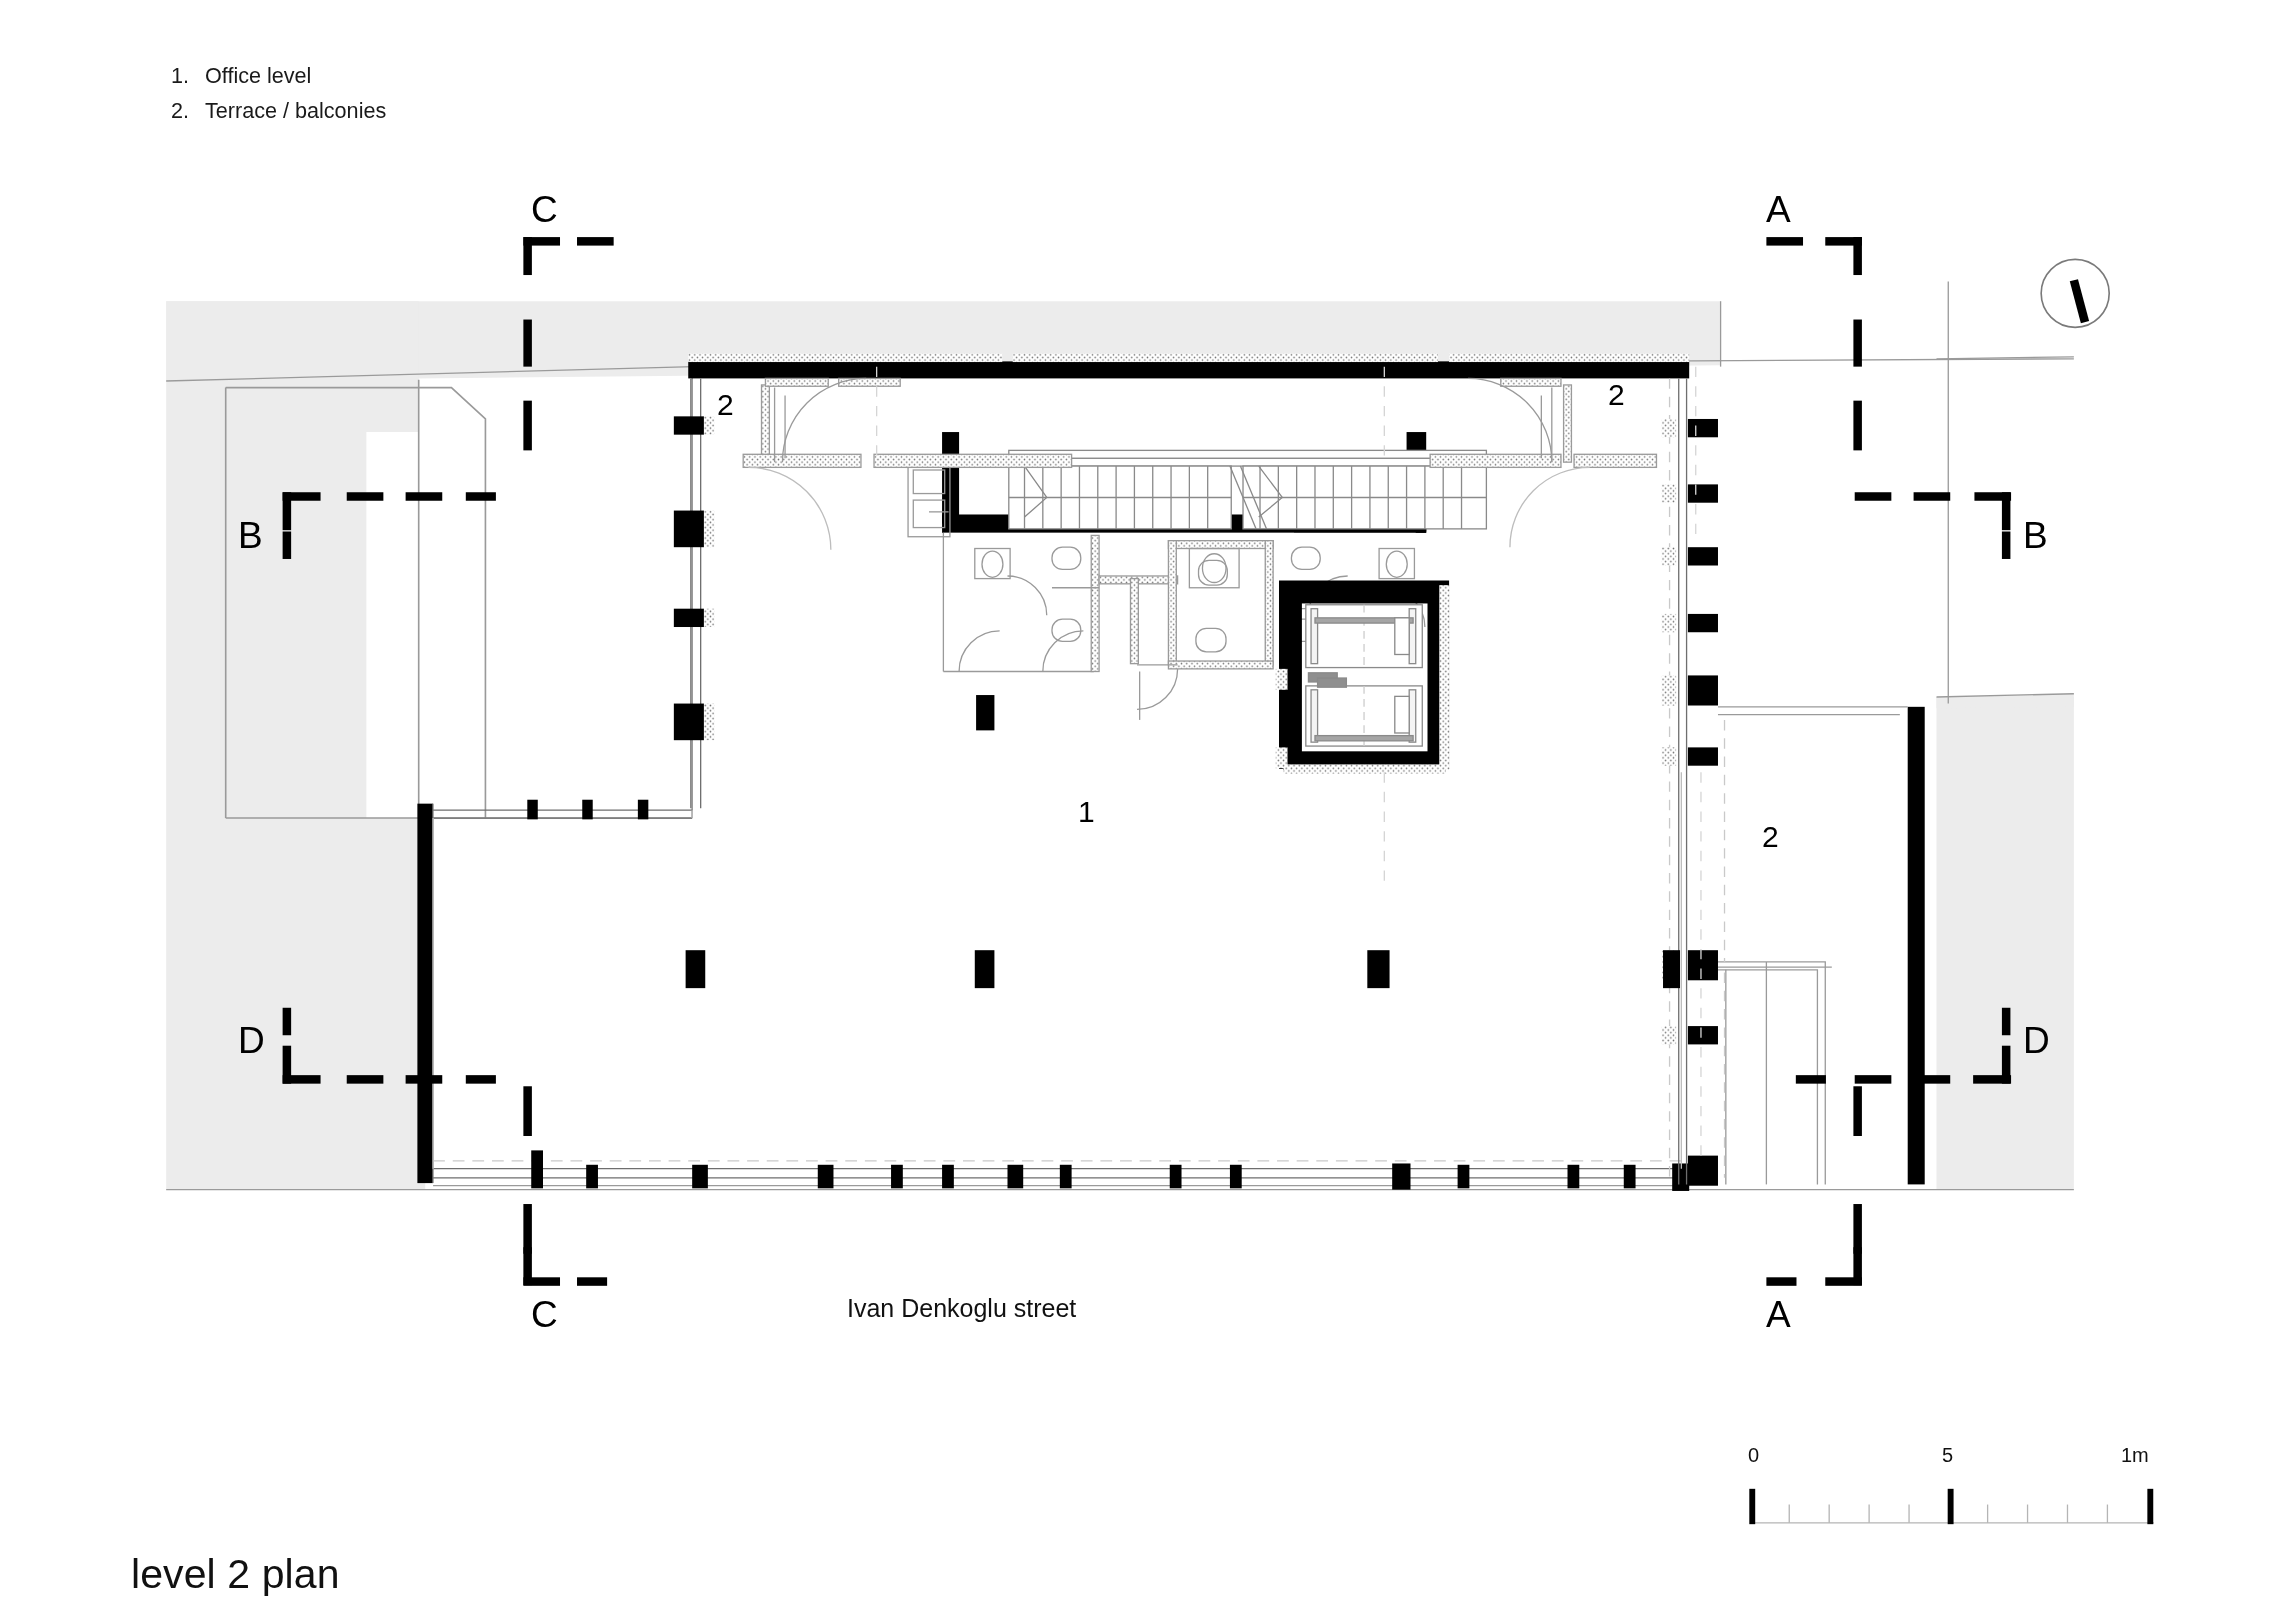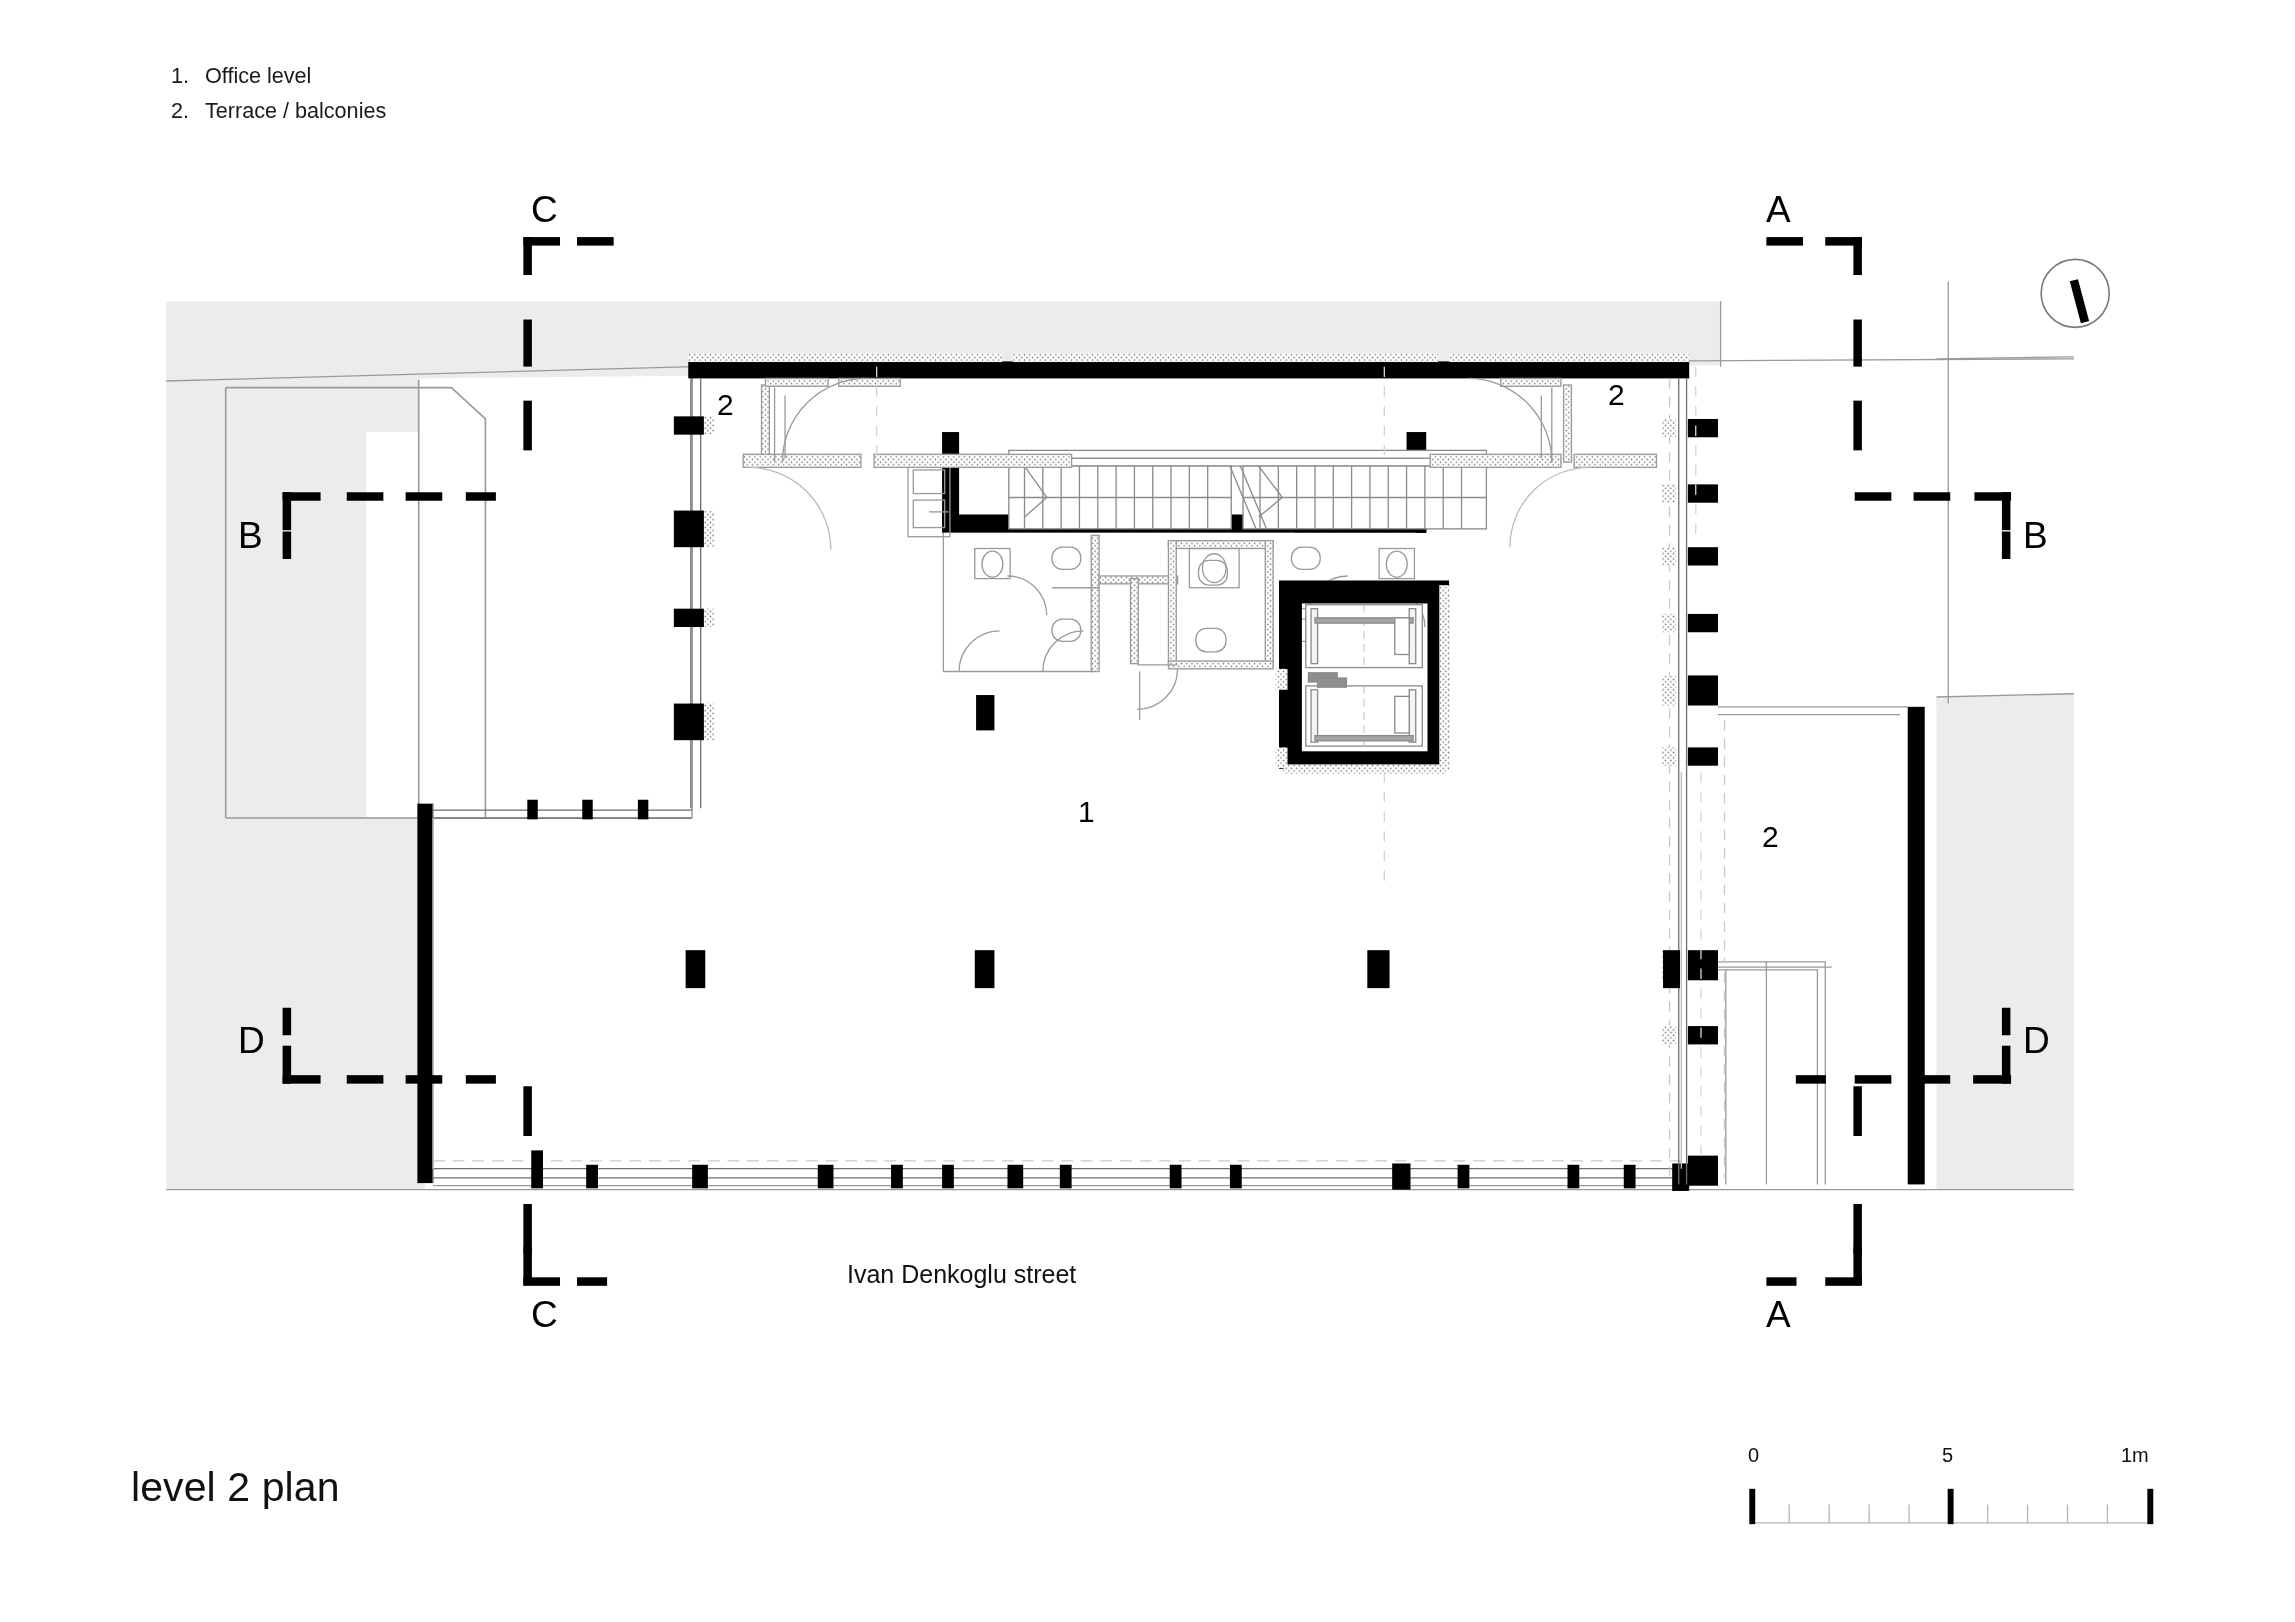--- a/index.html
+++ b/index.html
@@ -16,21 +16,21 @@
   
   #plan{left:0;top:0;width:2295px;height:1623px;}
   #plan svg{display:block;}
 
   
   .sec-letter{font-size:37px;color:#000;line-height:1;}
   .room-num{font-size:30px;color:#000;line-height:1;}
   .street{font-size:25px;color:#111;}
 
   
-  #title{left:131px;top:1464px;font-size:41px;color:#111;letter-spacing:0.1px;}
+  #title{left:131px;top:1551px;font-size:41px;color:#111;letter-spacing:0.1px;}
 
   
   #scalebar{left:1748px;top:1444px;width:419px;height:85px;}
   #scalebar .lbl{position:absolute;font-size:20px;color:#111;top:0;}
 </style>
 </head>
 <body>
 
 <div class="abs" id="plan">
 <svg width="2295" height="1623" viewBox="0 0 3508 2480" xmlns="http://www.w3.org/2000/svg">
@@ -421,21 +421,21 @@
 <div class="abs sec-letter" style="left:238px;top:1022px">D</div>
 <div class="abs sec-letter" style="left:2023px;top:1022px">D</div>
 <div class="abs sec-letter" style="left:531px;top:1296px">C</div>
 <div class="abs sec-letter" style="left:1766px;top:1296px">A</div>
 
 <div class="abs room-num" style="left:717px;top:390px">2</div>
 <div class="abs room-num" style="left:1608px;top:380px">2</div>
 <div class="abs room-num" style="left:1078px;top:797px">1</div>
 <div class="abs room-num" style="left:1762px;top:822px">2</div>
 
-<div class="abs street" style="left:847px;top:1260px">Ivan Denkoglu street</div>
+<div class="abs street" style="left:847px;top:1294px">Ivan Denkoglu street</div>
 
 <div class="abs" id="title">level 2 plan</div>
 
 <div class="abs" id="scalebar">
   <div class="lbl" style="left:0px">0</div>
   <div class="lbl" style="left:194px">5</div>
   <div class="lbl" style="left:373px">1m</div>
   <svg width="419" height="59" style="position:absolute;left:0;top:33px" viewBox="0 0 640 90">
     <line x1="6" y1="70" x2="620" y2="70" stroke="#b5b5b5" stroke-width="2"></line>
     <rect x="2" y="18" width="9" height="54" fill="#000"></rect>

